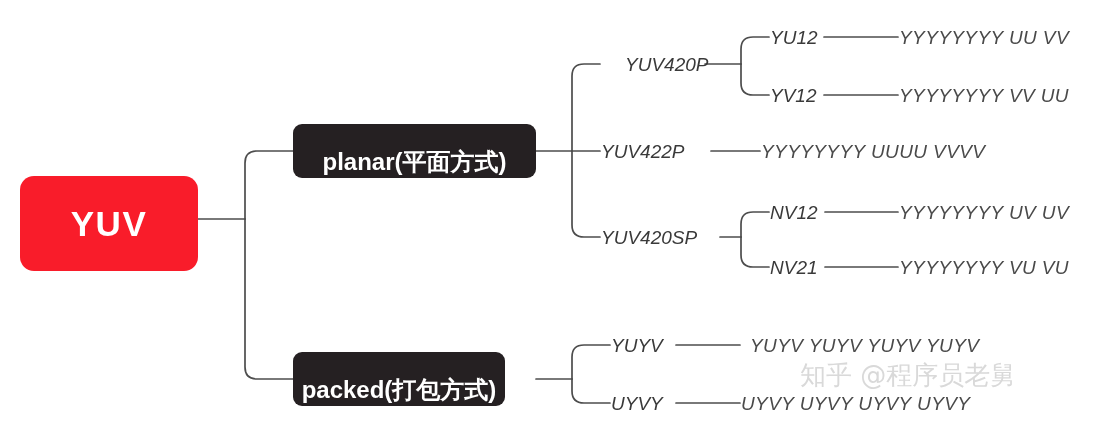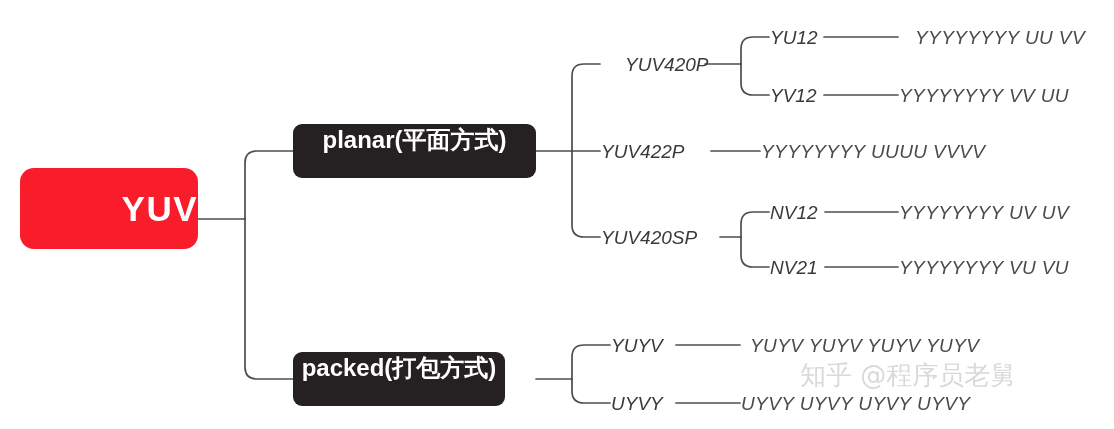--- a/index.html
+++ b/index.html
@@ -23,43 +23,43 @@
     top: 0;
     width: 1114px;
     height: 429px;
     pointer-events: none;
   }
 
   
   .root-node {
     position: absolute;
     left: 20px;
-    top: 168px;
+    top: 176px;
     width: 178px;
-    height: 81px;
+    height: 95px;
     background: #F91C2A;
     border-radius: 14px;
     display: flex;
     align-items: center;
-    justify-content: flex-end;
+    justify-content: center;
   }
   .root-label {
     color: #ffffff;
     font-size: 35px;
     font-weight: bold;
     letter-spacing: 1.5px;
   }
 
   
   .dark-node {
     position: absolute;
     background: #252022;
     border-radius: 9px;
     display: flex;
-    align-items: flex-start;
+    align-items: flex-end;
     justify-content: center;
     padding: 0 14px;
     box-sizing: border-box;
   }
   .dark-node.planar {
     left: 293px;
     top: 124px;
     width: 243px;
     height: 54px;
   }
@@ -165,21 +165,21 @@
   <div class="txt lvl3" style="left:770px; top:86px;">YV12</div>
 
   <div class="txt lvl3" style="left:770px; top:203px;">NV12</div>
 
   <div class="txt lvl3" style="left:770px; top:258px;">NV21</div>
 
   <div class="txt lvl2" style="left:611px; top:336px;">YUYV</div>
 
   <div class="txt lvl2" style="left:611px; top:394px;">UYVY</div>
 
-  <div class="txt leaf" style="left:899px; top:28px;margin-left:16px;">YYYYYYYY UU VV</div>
+  <div class="txt leaf" style="left:899px; top:28px;">YYYYYYYY UU VV</div>
 
   <div class="txt leaf" style="left:899px; top:86px;">YYYYYYYY VV UU</div>
 
   <div class="txt leaf" style="left:761px; top:142px;">YYYYYYYY UUUU VVVV</div>
 
   <div class="txt leaf" style="left:899px; top:203px;">YYYYYYYY UV UV</div>
 
   <div class="txt leaf" style="left:899px; top:258px;">YYYYYYYY VU VU</div>
 
   <div class="txt leaf" style="left:750px; top:336px;text-align:center;">YUYV YUYV YUYV YUYV</div>

